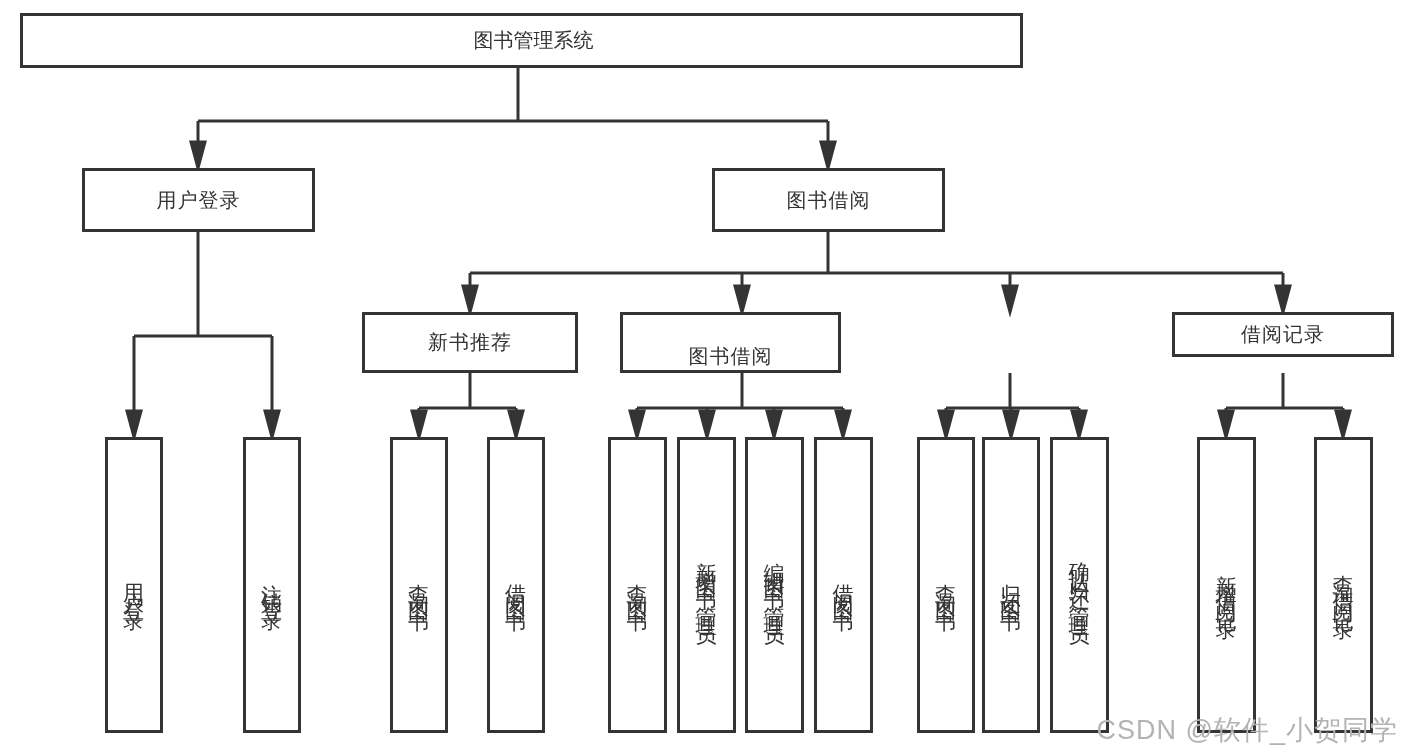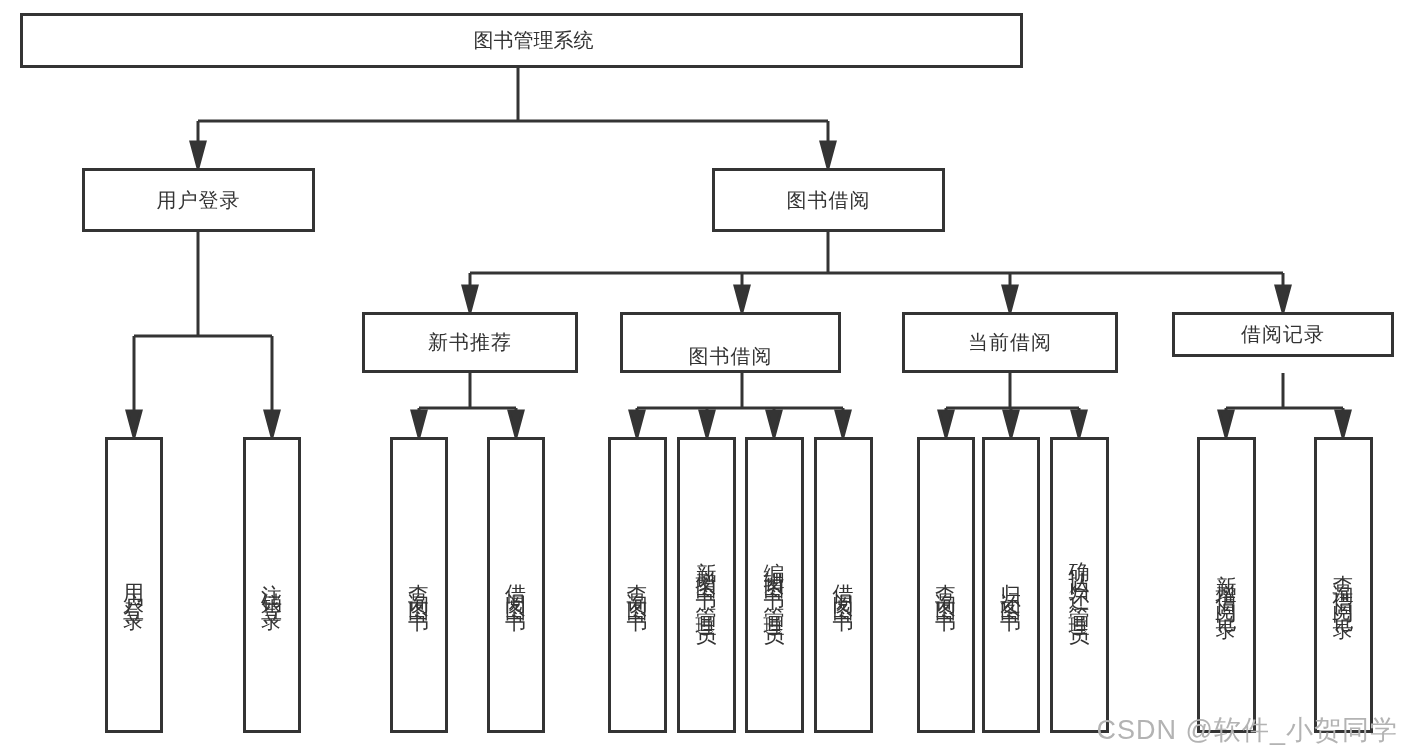--- a/index.html
+++ b/index.html
@@ -102,23 +102,20 @@
   <div class="node h" style="left:712px;top:168px;width:233px;height:64px;">
     <span>图书借阅</span>
   </div>
 
   <div class="node h" style="left:362px;top:312px;width:216px;height:61px;">
     <span>新书推荐</span>
   </div>
   <div class="node h" style="left:620px;top:312px;width:221px;height:61px;align-items:flex-end;">
     <span>图书借阅</span>
   </div>
-  <div class="node h" style="left:902px;top:312px;width:216px;height:61px;">
-    <span>当前借阅</span>
-  </div>
   <div class="node h" style="left:1172px;top:312px;width:222px;height:45px;">
     <span>借阅记录</span>
   </div>
 
   <div class="node leaf" style="left:105px;top:437px;width:58px;height:296px;">
     <span>用户登录</span>
   </div>
   <div class="node leaf" style="left:243px;top:437px;width:58px;height:296px;">
     <span>注销登录</span>
   </div>

